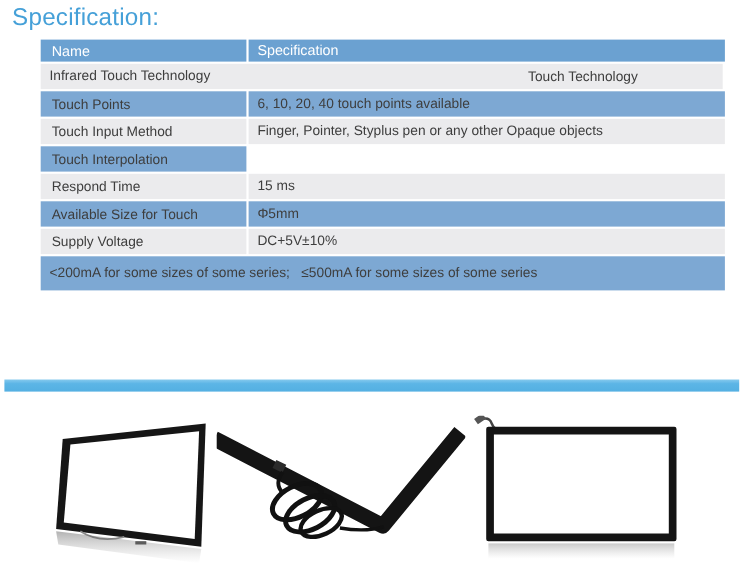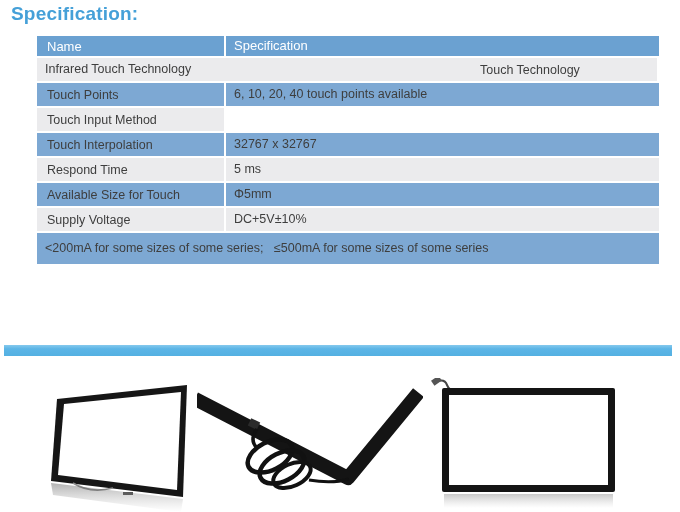--- a/index.html
+++ b/index.html
@@ -3,21 +3,21 @@
 <meta charset="utf-8">
 <style>
   html,body{margin:0;padding:0;background:#fff;}
   body{
     width:680px;height:512px;position:relative;overflow:hidden;
     font-family:"Liberation Sans", sans-serif;
     -webkit-font-smoothing:antialiased;
   }
   .page-title{
     position:absolute;left:11px;top:3px;
-    font-size:19px;font-weight:700;color:#45a0d8;letter-spacing:0.2px;
+    font-size:22px;font-weight:400;color:#45a0d8;letter-spacing:0.2px;
   }
   .spec-table{
     position:absolute;left:37px;top:36px;width:622px;
   }
   .t-row{
     display:flex;margin-bottom:2px;align-items:stretch;
   }
   .cell{
     display:flex;align-items:center;
     font-size:12.5px;color:#3e3e3e;
@@ -54,28 +54,28 @@
   <div class="t-row light">
     <div class="cell spec">Infrared Touch Technology</div>
     <div class="cell name">Touch Technology</div>
   </div>
   <div class="t-row blue">
     <div class="cell name">Touch Points</div>
     <div class="cell spec">6, 10, 20, 40 touch points available</div>
   </div>
   <div class="t-row light">
     <div class="cell name">Touch Input Method</div>
+    <div class="cell spec">Finger, Pointer, Styplus pen or any other Opaque objects</div>
   </div>
   <div class="t-row blue">
     <div class="cell name">Touch Interpolation</div>
-    <div class="cell spec">32767 x 32767</div>
   </div>
   <div class="t-row light">
     <div class="cell name">Respond Time</div>
-    <div class="cell spec">5 ms</div>
+    <div class="cell spec">15 ms</div>
   </div>
   <div class="t-row blue">
     <div class="cell name">Available Size for Touch</div>
     <div class="cell spec">Φ5mm</div>
   </div>
   <div class="t-row light">
     <div class="cell name">Supply Voltage</div>
     <div class="cell spec">DC+5V±10%</div>
   </div>
   <div class="t-row blue tall">

